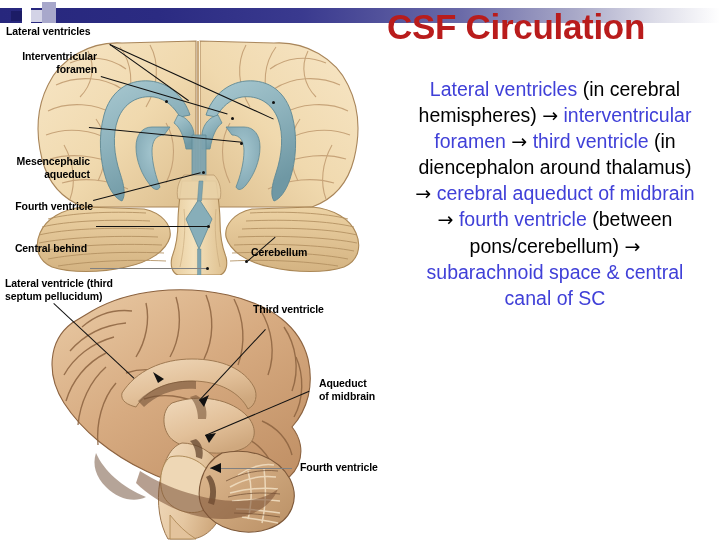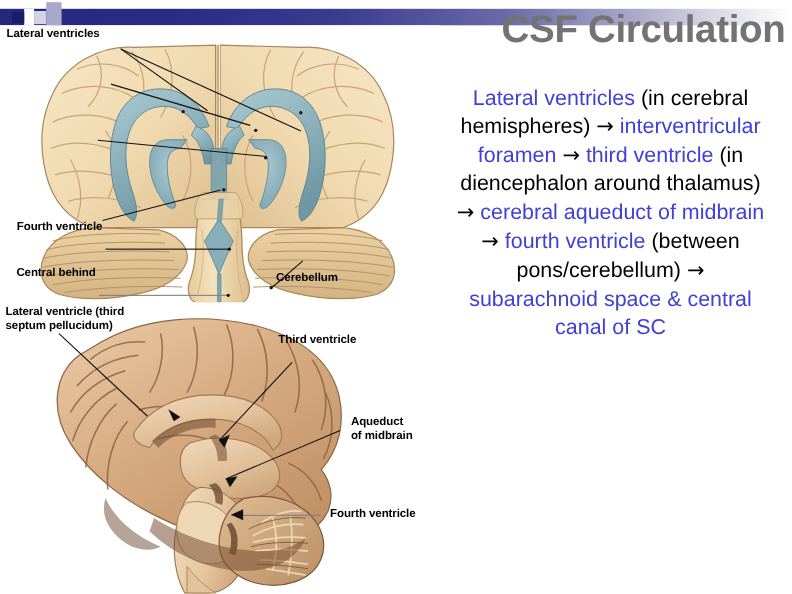--- a/index.html
+++ b/index.html
@@ -72,23 +72,23 @@
 
   
   #slide-title {
     position: absolute;
     left: 318px;
     top: 6px;
     width: 396px;
     height: 42px;
     font-size: 35px;
     font-weight: bold;
-    color: #737373;
+    color: #b91c1c;
     letter-spacing: -0.3px;
-    text-align: right;
+    text-align: center;
     line-height: 42px;
     white-space: nowrap;
     z-index: 6;
   }
 
   
   #pathway-text {
     position: absolute;
     left: 411px;
     top: 76px;
@@ -323,22 +323,26 @@
   <div class="dotmark" style="left:272px;top:78px;"></div>
   <div class="dotmark" style="left:231px;top:94px;"></div>
   <div class="dotmark" style="left:240px;top:119px;"></div>
   <div class="dotmark" style="left:202px;top:148px;"></div>
   <div class="dotmark" style="left:207px;top:202px;"></div>
   <div class="dotmark" style="left:206px;top:244px;"></div>
   <div class="dotmark" style="left:245px;top:237px;"></div>
 
   <div class="fig-label" style="left:6px; top:2px;">Lateral ventricles</div>
 
-
-
+  <div class="fig-label right" style="left:0px; top:27px; width:97px;">Interventricular
+foramen</div>
+
+
+  <div class="fig-label right" style="left:0px; top:132px; width:90px;">Mesencephalic
+aqueduct</div>
 
   <div class="fig-label right" style="left:0px; top:177px; width:93px;">Fourth ventricle</div>
 
   <div class="fig-label right" style="left:0px; top:219px; width:87px;">Central behind</div>
 
   <div class="fig-label" style="left:251px; top:223px;">Cerebellum</div>
 </div>
 
 <div class="figure-panel" id="figure-bottom">
 

